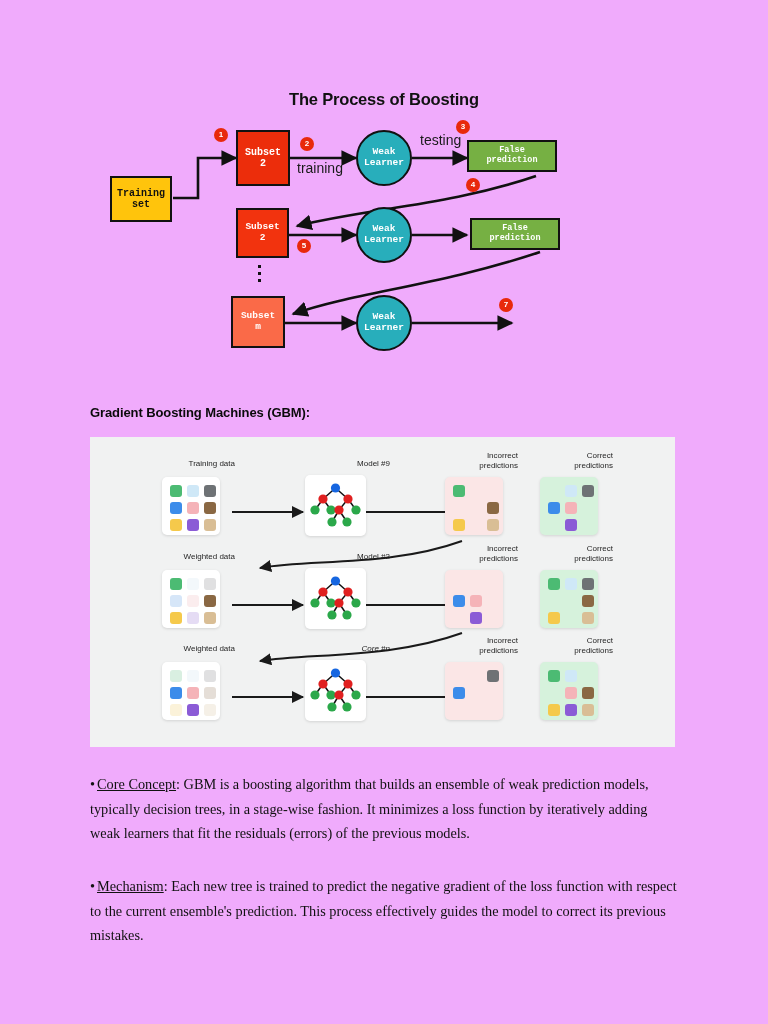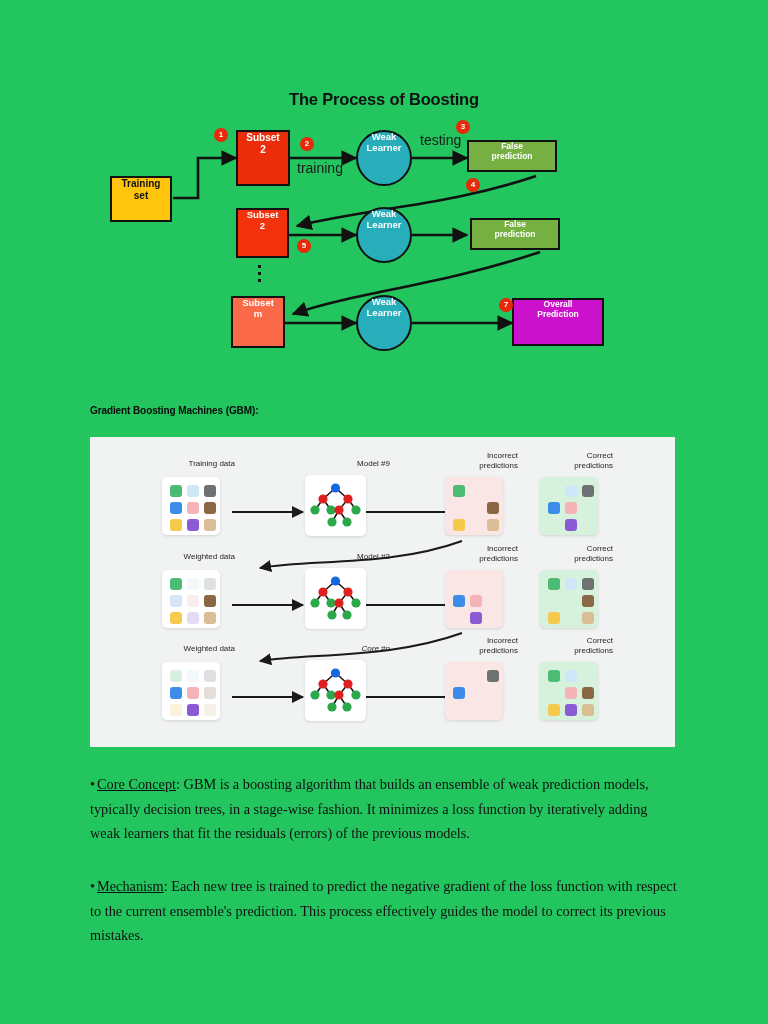--- a/index.html
+++ b/index.html
@@ -11,21 +11,21 @@
     width: 768px;
     height: 1024px;
     position: relative;
     font-family: "Liberation Sans", sans-serif;
     color: #000000;
     overflow: hidden;
   }
   .page {
     position: absolute;
     inset: 0;
-    background: #22c55e;
+    background: #f0abfc;
   }
 
   
   #boosting-figure {
     position: absolute;
     left: 88px;
     top: 80px;
     width: 592px;
     height: 290px;
   }
@@ -37,26 +37,28 @@
     text-align: center;
     font-size: 16.5px;
     font-weight: bold;
     letter-spacing: -0.2px;
     color: #111111;
   }
   .node {
     position: absolute;
     box-sizing: border-box;
     display: flex;
+    align-items: center;
     justify-content: center;
     text-align: center;
     font-weight: bold;
     color: #ffffff;
     line-height: 1.15;
     border: 2.5px solid #111111;
+    font-family: Liberation Mono, monospace;
   }
   .node.training {
     background: #FFC40C;
     color: #111111;
     font-size: 10px;
   }
   .node.subset-strong { background: #EC2D0B; font-size: 10px; }
   .node.subset-mid    { background: #F2330E; font-size: 9.5px; }
   .node.subset-light  { background: #FA6A48; font-size: 9.5px; }
   .node.learner {
@@ -112,21 +114,21 @@
     width: 3px;
     height: 3px;
     background: #111111;
   }
 
   
   #gbm-heading {
     position: absolute;
     left: 90px;
     top: 405px;
-    font-size: 10px;
+    font-size: 13px;
     font-weight: bold;
     color: #0a0a0a;
     letter-spacing: -0.1px;
   }
 
   
   #gbm-panel {
     position: absolute;
     left: 90px;
     top: 437px;
@@ -266,24 +268,20 @@
 
     <div class="node falsepred" style="left:379px; top:60px; width:90px; height:32px;">
       <span style="white-space:pre-line">False
 prediction</span>
     </div>
     <div class="node falsepred" style="left:382px; top:138px; width:90px; height:32px;">
       <span style="white-space:pre-line">False
 prediction</span>
     </div>
 
-    <div class="node overall" style="left:424px; top:218px; width:92px; height:48px;">
-      <span style="white-space:pre-line">Overall
-Prediction</span>
-    </div>
 
     <div class="vdots" style="left:170px; top:185px;">
       <i></i>
         <i></i>
         <i></i>
     </div>
 
     <div class="edge-label" style="left:209px; top:80px;">training</div>
     <div class="edge-label" style="left:332px; top:52px;">testing</div>
 

